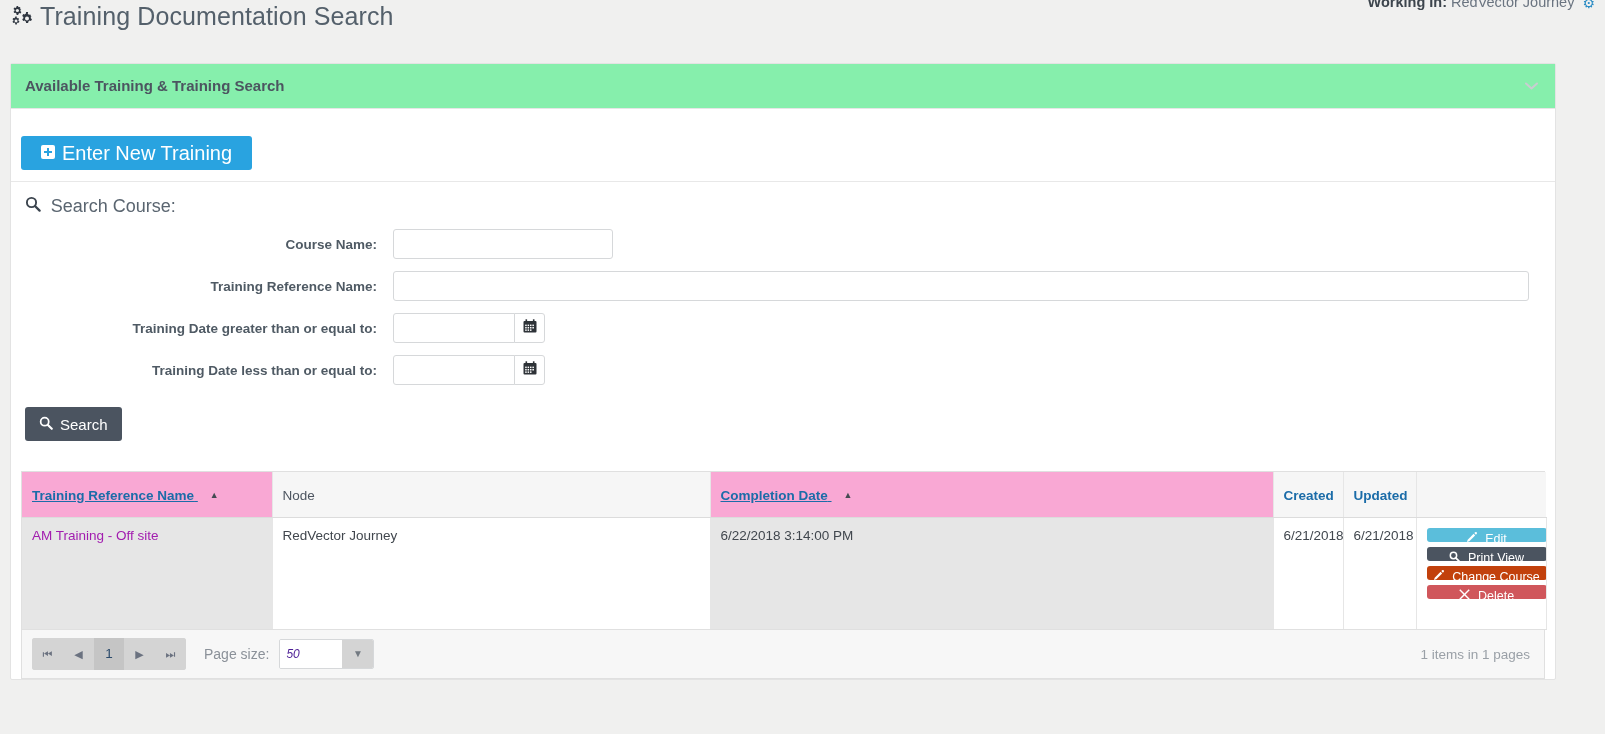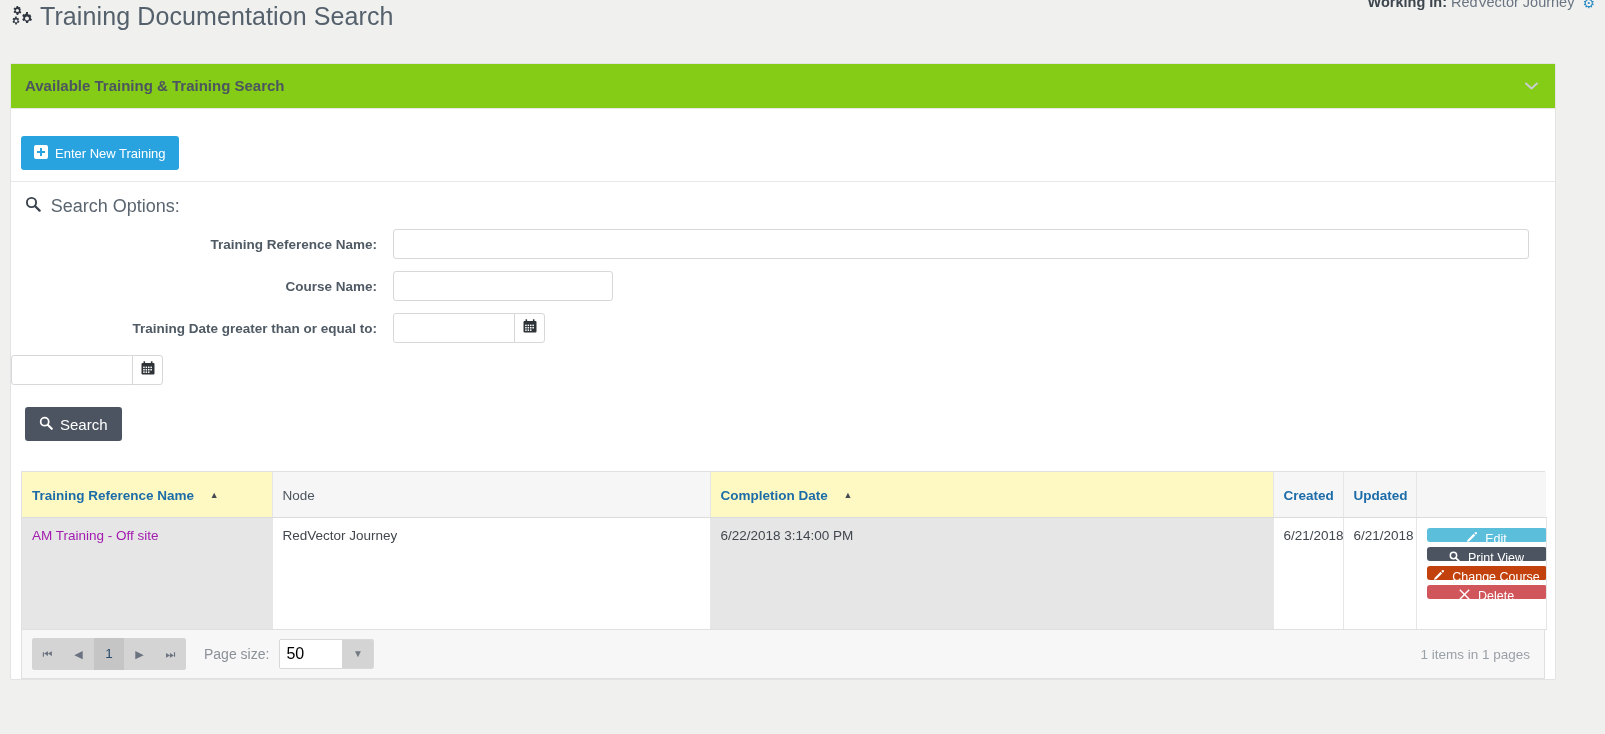--- a/index.html
+++ b/index.html
@@ -53,21 +53,21 @@
     position: absolute;
     left: 10px; top: 63px;
     width: 1546px;
     background: #ffffff;
     border: 1px solid #e3e3e3;
     border-radius: 2px;
   }
   #panel-header {
     position: relative;
     height: 45px;
-    background: #84cc16;
+    background: #86efac;
     border-bottom: 1px solid #e6e6e6;
   }
   #panel-header-title {
     position: absolute;
     left: 14px; top: 13px;
     font-size: 15px;
     font-weight: bold;
     color: #4c5560;
   }
   #panel-collapse {
@@ -87,28 +87,28 @@
   #new-training-zone {
     height: 73px;
     border-bottom: 1px solid #e8e8e8;
     position: relative;
   }
   #enter-new-training {
     position: absolute;
     left: 10px; top: 44px;
     transform: translateY(-50%);
     height: 34px;
-    padding: 0 13px;
+    padding: 0 20px;
     display: inline-flex;
     align-items: center;
     background: #29a3e0;
     color: #fff;
     border: none;
     border-radius: 3px;
-    font-size: 13px;
+    font-size: 20px;
     font-family: "Liberation Sans", sans-serif;
     cursor: pointer;
     white-space: nowrap;
   }
   #enter-new-training .plus-sq {
     margin-right: 7px;
     font-size: 14px;
     line-height: 1;
     display: inline-block;
   }
@@ -210,21 +210,21 @@
     border-bottom: 1px solid #dcdcdc;
     color: #1b6ca8;
     font-size: 13.5px;
     font-weight: bold;
     text-align: left;
     padding: 16px 10px 14px 10px;
     vertical-align: middle;
     white-space: nowrap;
     cursor: pointer;
   }
-  table.grid th.sorted { background: #fef9c3; }
+  table.grid th.sorted { background: #f9a8d4; text-decoration: underline; }
   table.grid th.plain  { color: #4d5560; font-weight: normal; cursor: default; }
   table.grid th.actions { cursor: default; border-right: none; }
   .sort-asc {
     display: inline-block;
     margin-left: 12px;
     color: #454b52;
     font-size: 9px;
     vertical-align: 2px;
   }
 
@@ -331,25 +331,26 @@
     border-radius: 2px;
     background: #fff;
     height: 30px;
     overflow: hidden;
   }
   #page-size-value {
     width: 62px;
     height: 28px;
     border: none;
     outline: none;
-    font-size: 16px;
+    font-size: 12px;
     padding: 0 6px;
-    color: #000000;
+    color: #4c1d95;
     font-family: "Liberation Sans", sans-serif;
     background: #fff;
+    font-style: italic;
   }
   #page-size-arrow {
     width: 31px; height: 28px;
     background: #d4d4d4;
     color: #737a82;
     font-size: 10px;
     line-height: 28px;
     text-align: center;
     cursor: pointer;
     border: none;
@@ -414,31 +415,31 @@
       </button>
     </div>
 
     <div id="search-options">
       <div id="search-options-title">
         <span class="mag">
           <svg width="16" height="16" viewBox="0 0 16 16" aria-hidden="true">
             <circle cx="6.5" cy="6.5" r="4.6" fill="none" stroke="#3b444e" stroke-width="1.9"></circle>
             <path d="M10.2 10.2 L14.6 14.6" stroke="#3b444e" stroke-width="2.3" stroke-linecap="round"></path>
           </svg>
-        </span><span>Search Options:</span>
+        </span><span>Search Course:</span>
+      </div>
+
+      <div class="form-row">
+        <div class="form-label">Course Name:</div>
+        <input class="txt mid" type="text" value="" style="">
       </div>
 
       <div class="form-row">
         <div class="form-label">Training Reference Name:</div>
         <input class="txt wide" type="text" value="" style="">
-      </div>
-
-      <div class="form-row">
-        <div class="form-label">Course Name:</div>
-        <input class="txt mid" type="text" value="" style="">
       </div>
 
       <div class="form-row">
         <div class="form-label">Training Date greater than or equal to:</div>
         <div class="date-group">
           <input class="txt date" type="text" value="" style="">
           <button class="cal-btn">
             <svg width="14" height="14" viewBox="0 0 14 14" aria-hidden="true">
               <rect x="0.5" y="2" width="13" height="11.5" rx="1" fill="#2e3338"></rect>
               <rect x="2.5" y="0.3" width="1.6" height="2.6" fill="#2e3338"></rect>
@@ -455,20 +456,21 @@
                 <rect x="2.2" y="10.4" width="1.5" height="1.5"></rect>
                 <rect x="4.6" y="10.4" width="1.5" height="1.5"></rect>
                 <rect x="7.0" y="10.4" width="1.5" height="1.5"></rect>
               </g>
             </svg>
           </button>
         </div>
       </div>
 
       <div class="form-row">
+        <div class="form-label">Training Date less than or equal to:</div>
         <div class="date-group">
           <input class="txt date" type="text" value="" style="">
           <button class="cal-btn">
             <svg width="14" height="14" viewBox="0 0 14 14" aria-hidden="true">
               <rect x="0.5" y="2" width="13" height="11.5" rx="1" fill="#2e3338"></rect>
               <rect x="2.5" y="0.3" width="1.6" height="2.6" fill="#2e3338"></rect>
               <rect x="9.9" y="0.3" width="1.6" height="2.6" fill="#2e3338"></rect>
               <g fill="#ffffff">
                 <rect x="2.2" y="5.6" width="1.5" height="1.5"></rect>
                 <rect x="4.6" y="5.6" width="1.5" height="1.5"></rect>

